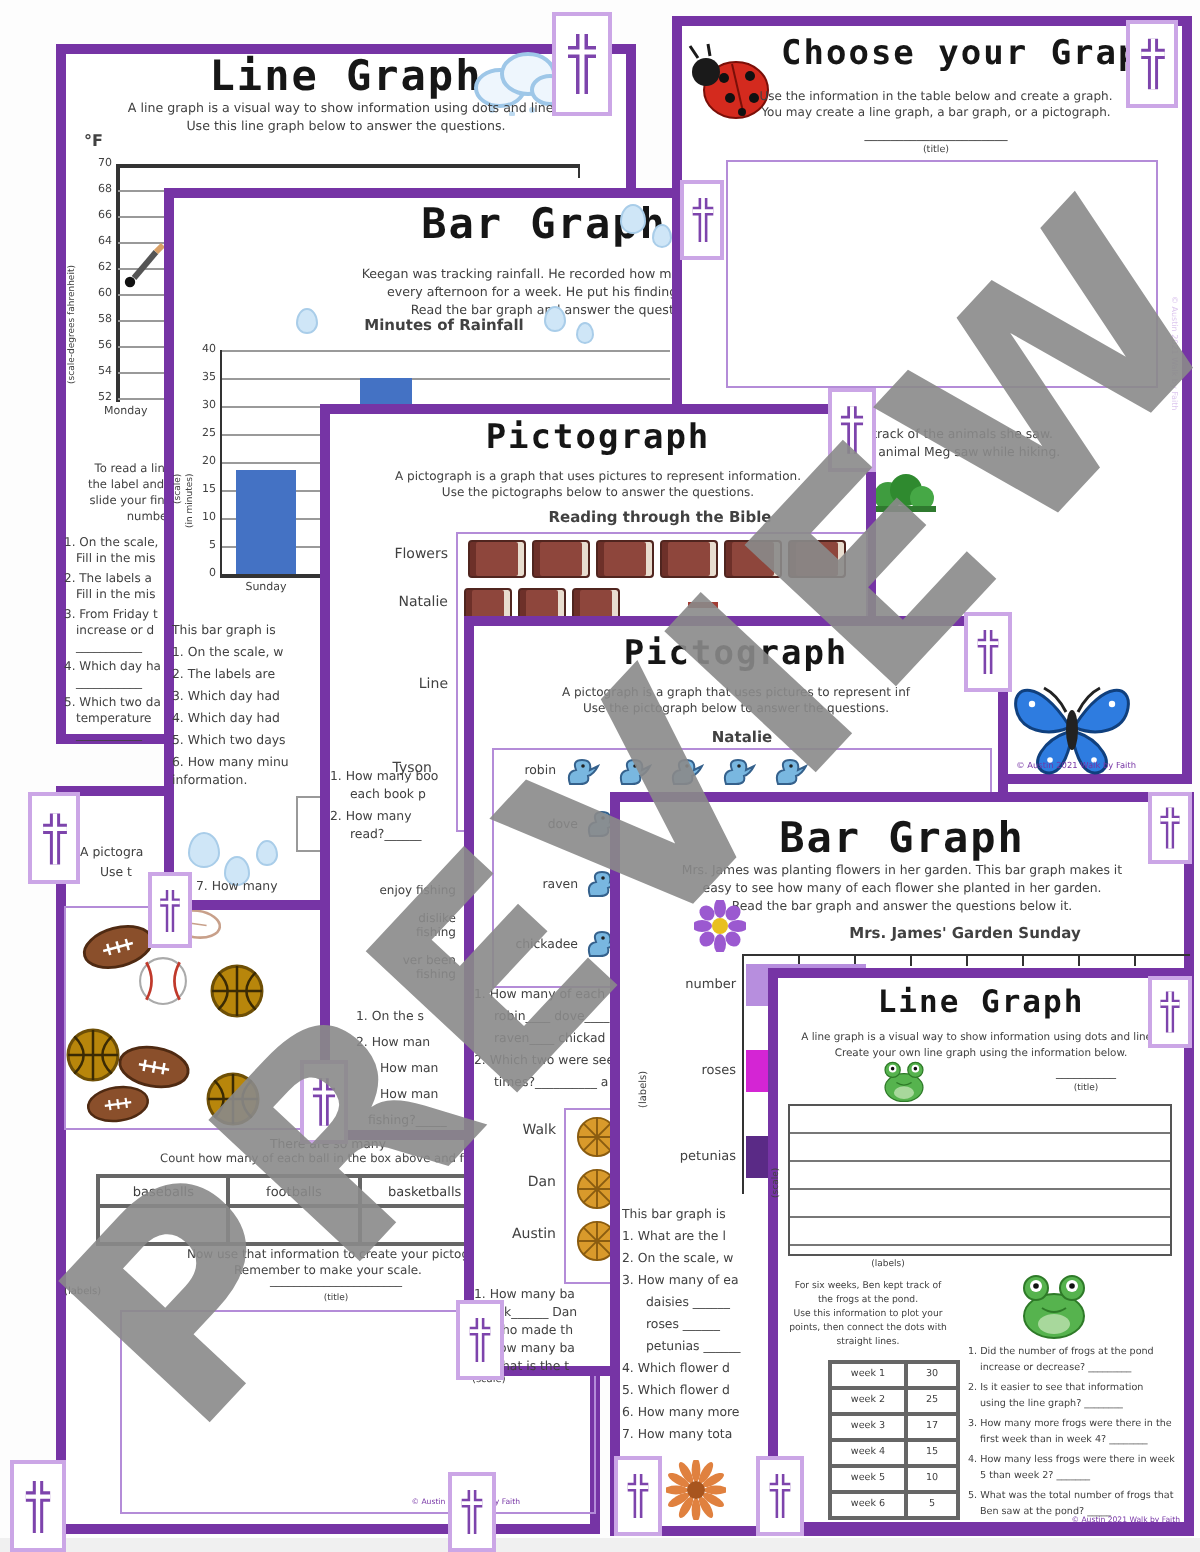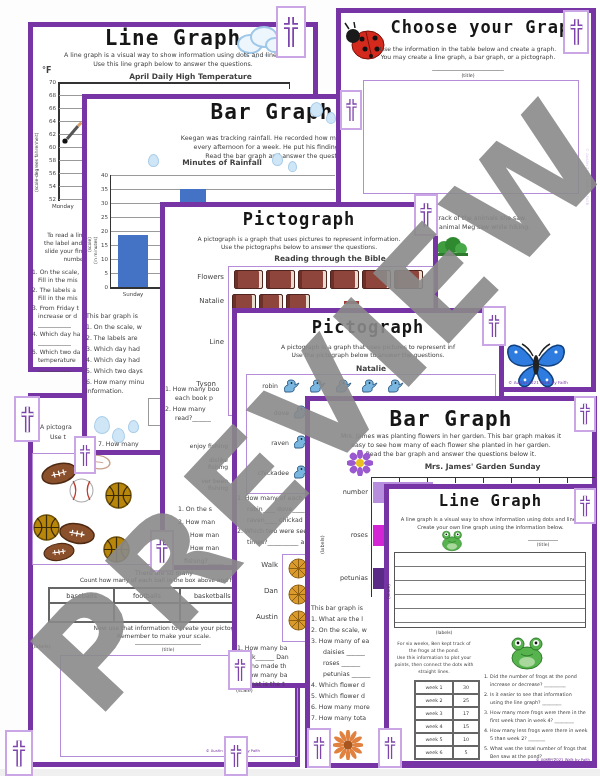--- a/index.html
+++ b/index.html
@@ -99,21 +99,20 @@
           </g>
           <g fill="#bcd9f0">
             <circle cx="14" cy="31" r="1.5"></circle>
             <circle cx="24" cy="33" r="1.5"></circle>
             <circle cx="34" cy="31" r="1.5"></circle>
           </g>
         </svg></span>
     <span class="t c" style="left:0;top:29px;width:290px;font-size:6.3px;">A line graph is a visual way to show information using dots and lines.</span>
     <span class="t c" style="left:0;top:38px;width:290px;font-size:6.3px;">Use this line graph below to answer the questions.</span>
     <span class="t" style="left:14px;top:44px;font-size:8px;font-weight:bold;">°F</span>
-    <span class="t c" style="left:55px;top:50px;width:215px;font-size:7.5px;font-weight:bold;">April Daily High Temperature</span>
     <div style="position:absolute;left:30px;top:60px;width:232px;height:1.5px;background:#333;"></div>
     <div style="position:absolute;left:260.5px;top:60px;width:1.5px;height:7px;background:#333;"></div>
     <div style="position:absolute;left:30px;top:60px;width:1.5px;height:119px;background:#333;"></div>
     <div style="position:absolute;left:31px;top:72.5px;width:31px;height:106px;background:repeating-linear-gradient(180deg,#999 0 1px,transparent 1px 13px);"></div>
     <span class="t r" style="left:12px;top:57px;width:16px;font-size:5.5px;">70</span>
     <span class="t r" style="left:12px;top:70px;width:16px;font-size:5.5px;">68</span>
     <span class="t r" style="left:12px;top:83px;width:16px;font-size:5.5px;">66</span>
     <span class="t r" style="left:12px;top:96px;width:16px;font-size:5.5px;">64</span>
     <span class="t r" style="left:12px;top:109px;width:16px;font-size:5.5px;">62</span>
     <span class="t r" style="left:12px;top:122px;width:16px;font-size:5.5px;">60</span>

